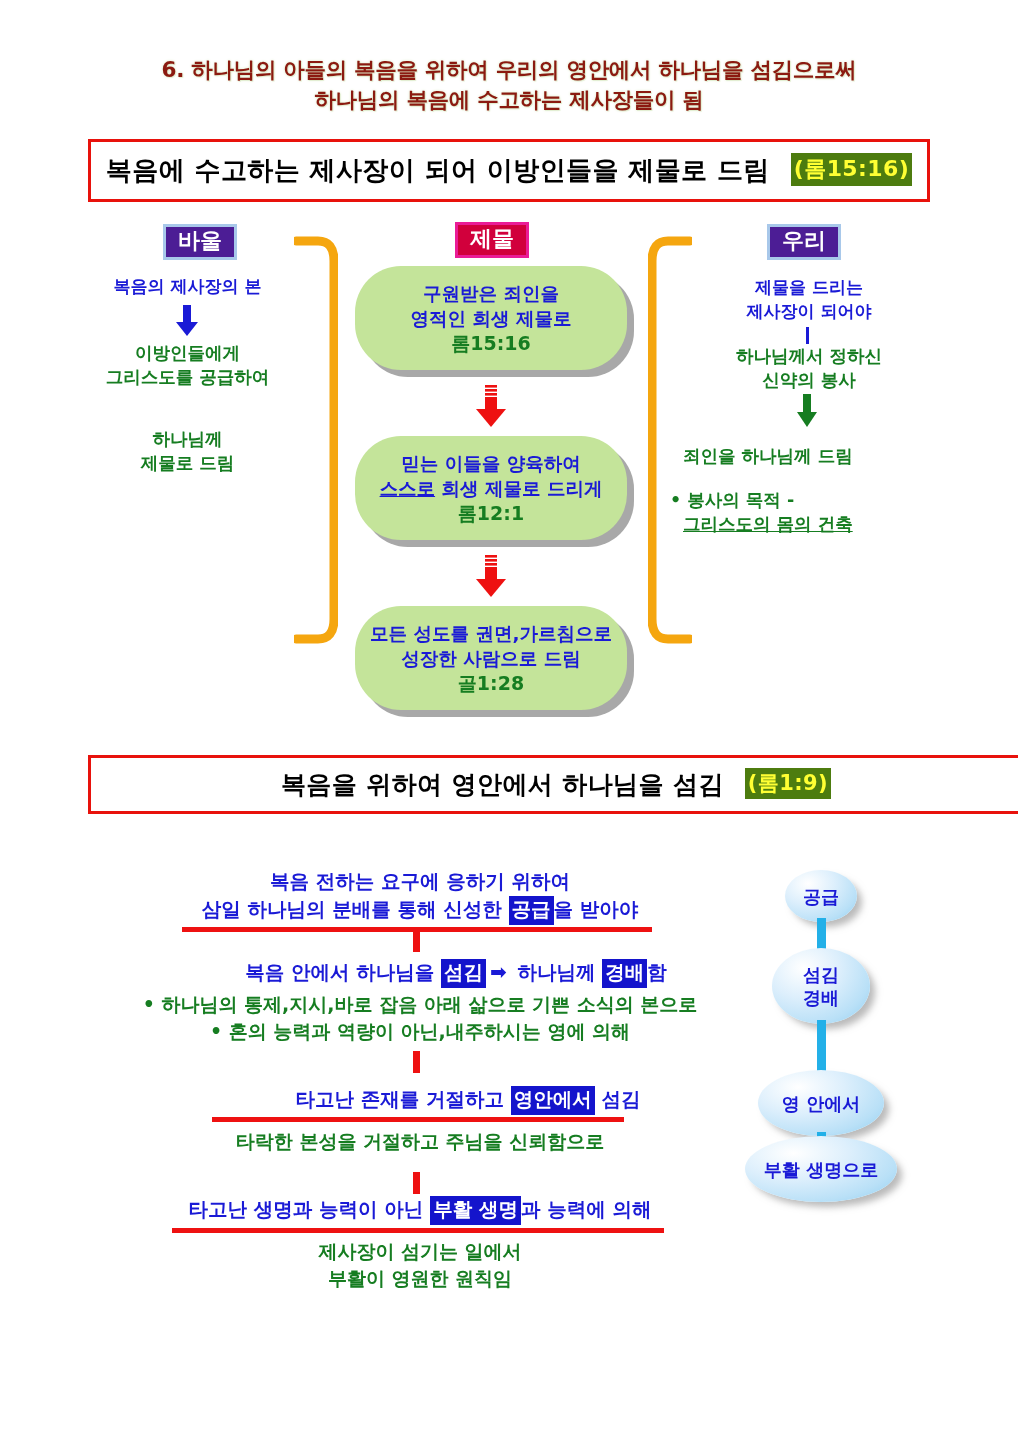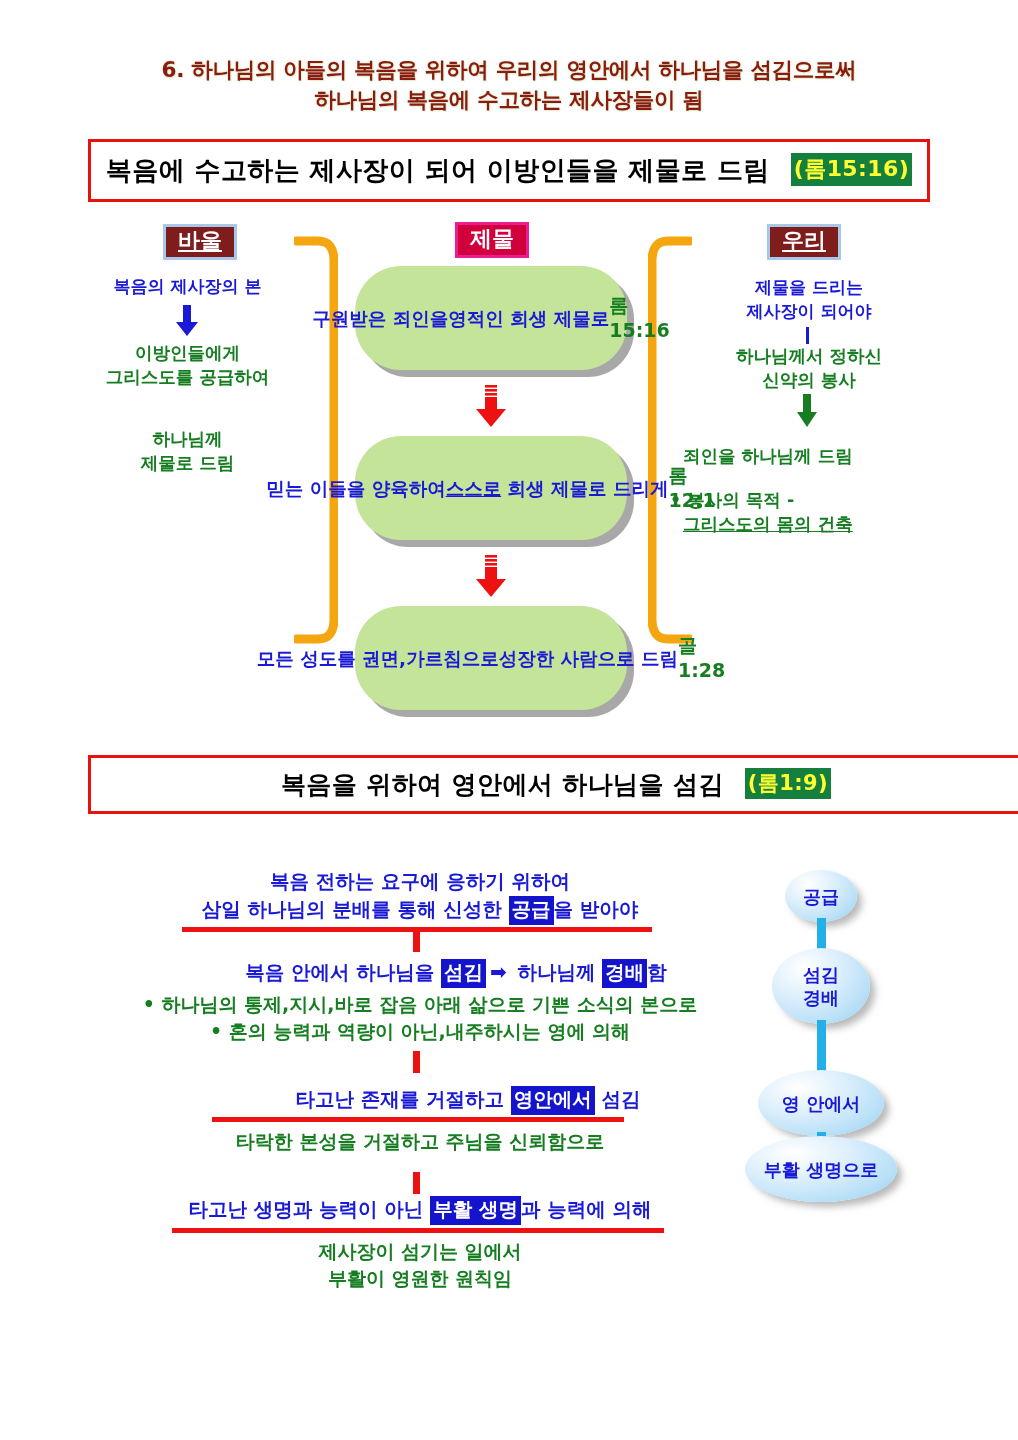--- a/index.html
+++ b/index.html
@@ -40,21 +40,21 @@
     justify-content: center;
   }
   .banner-text {
     color: #000000;
     font-weight: bold;
     font-size: 26px;
     letter-spacing: 0.4px;
     white-space: nowrap;
   }
   .ref-chip {
-    background: #15803d;
+    background: #4d7c0f;
     color: #ffff33;
     font-weight: bold;
     font-size: 22px;
     padding: 1px 3px 2px 3px;
     margin-left: 21px;
     display: inline-block;
     vertical-align: 3px;
   }
 
   #banner-1 { left: 88px; top: 139px; width: 842px; height: 63px; }
@@ -65,24 +65,23 @@
   
   .col-chip {
     font-weight: bold;
     font-size: 22px;
     color: #ffffff;
     padding: 2px 12px 4px 12px;
     display: inline-block;
     line-height: 1.08;
   }
   .chip-blue {
-    background: #7f1d1d;
+    background: #4c1d95;
     border: 3px solid #a8c8ea;
     box-shadow: 0 0 0 1px #ffffff;
-    text-decoration: underline;
   }
   .chip-pink {
     background: #d1003c;
     border: 3px solid #ea1c96;
     padding-left: 12px;
   }
 
   #chip-paul  { left: 163px; top: 224px; }
   #chip-offer { left: 455px; top: 222px; }
   #chip-we    { left: 767px; top: 224px; }
@@ -132,21 +131,21 @@
   #we-bullets .bullet-item:last-child { margin-bottom: 0; }
   #we-bullets .b1 { display: block; }
   #we-bullets .b2 { display: block; padding-left: 13px; }
 
   
   .greenbox {
     background: #c4e49a;
     border-radius: 46px;
     box-shadow: 7px 7px 0 0 #a8a8a8;
     display: flex;
-    flex-direction: row;
+    flex-direction: column;
     align-items: center;
     justify-content: center;
     box-sizing: border-box;
   }
   .greenbox .gb-line {
     color: #1a1ad6;
     font-weight: bold;
     font-size: 18.5px;
     line-height: 25px;
     white-space: nowrap;

